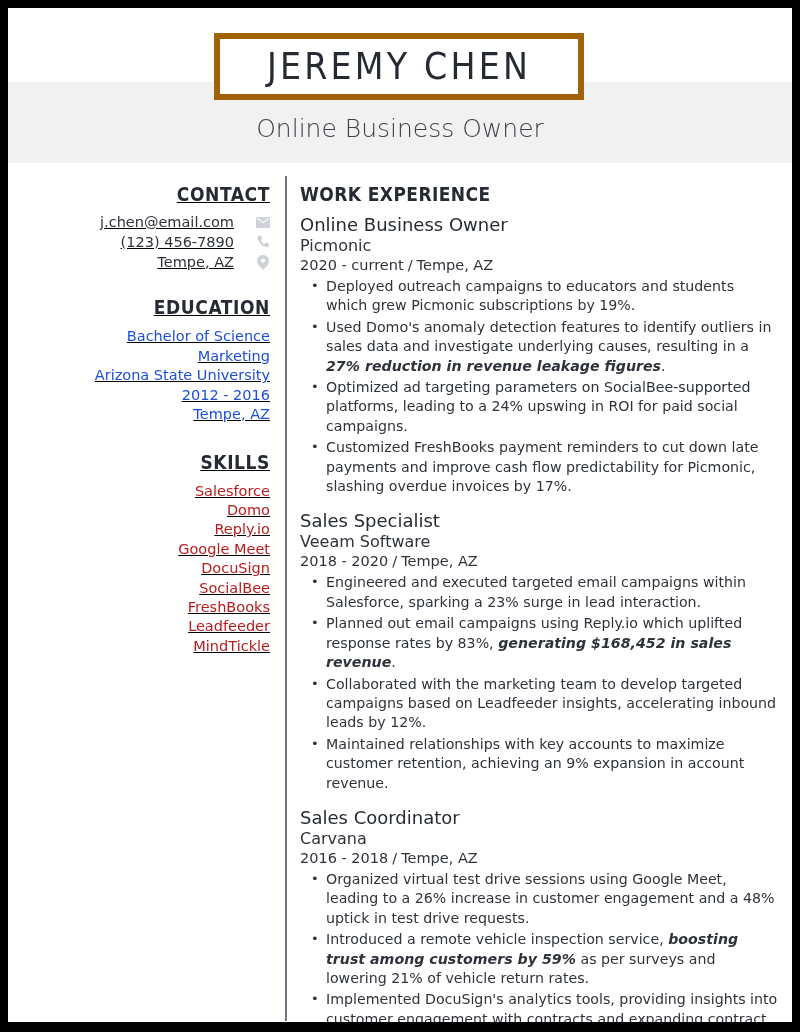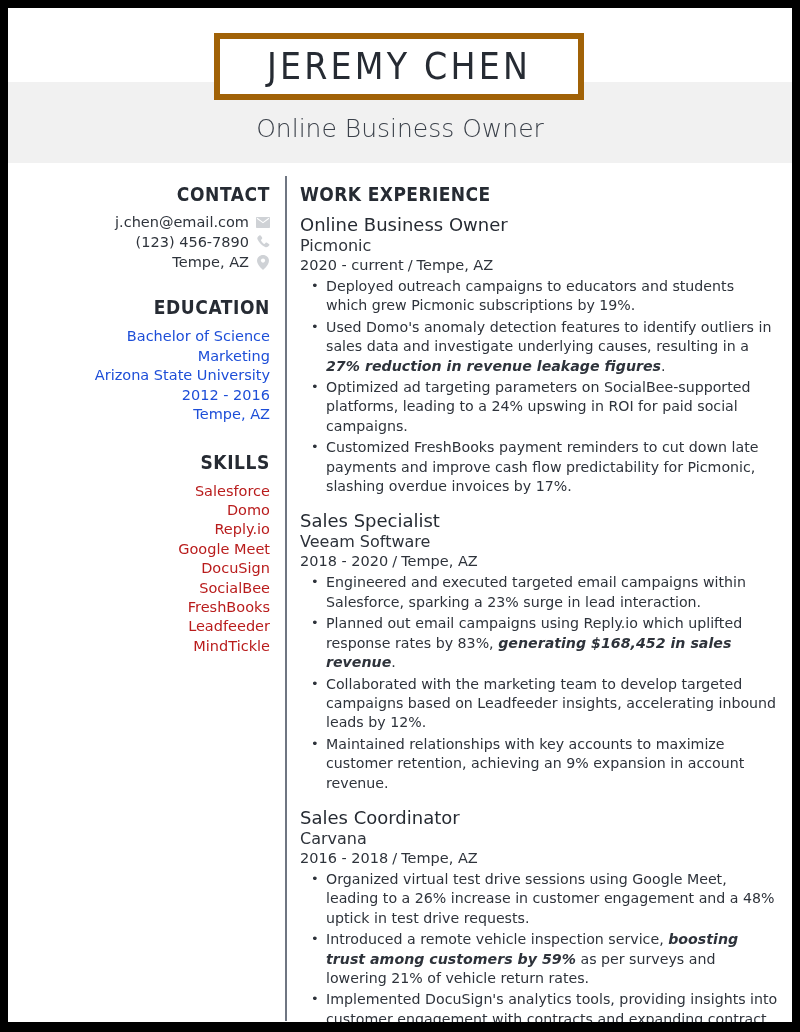--- a/index.html
+++ b/index.html
@@ -75,20 +75,21 @@
   .columns {
     position: relative;
     display: flex;
     align-items: flex-start;
   }
   .sidebar {
     width: 270px;
     padding-right: 8px;
     box-sizing: border-box;
     text-align: right;
+    text-decoration: underline;
   }
   .divider {
     position: absolute;
     left: 277px;
     top: 13px;
     width: 2px;
     height: 845px;
     background: #6f7682;
   }
   .main {
@@ -108,21 +109,21 @@
     margin: 0 0 9px 0;
     text-align: right;
   }
   .side-heading.first { margin-top: 20px; }
   .side-heading.spaced { margin-top: 26px; }
 
   .contact-row {
     display: flex;
     align-items: center;
     justify-content: flex-end;
-    gap: 7px;
+    gap: 22px;
     margin-bottom: 4px;
     padding-left: 20px;
   }
   .contact-text {
     font-size: 14.5px;
     color: #2e333b;
   }
   .contact-icon {
     width: 14px;
     height: 14px;

